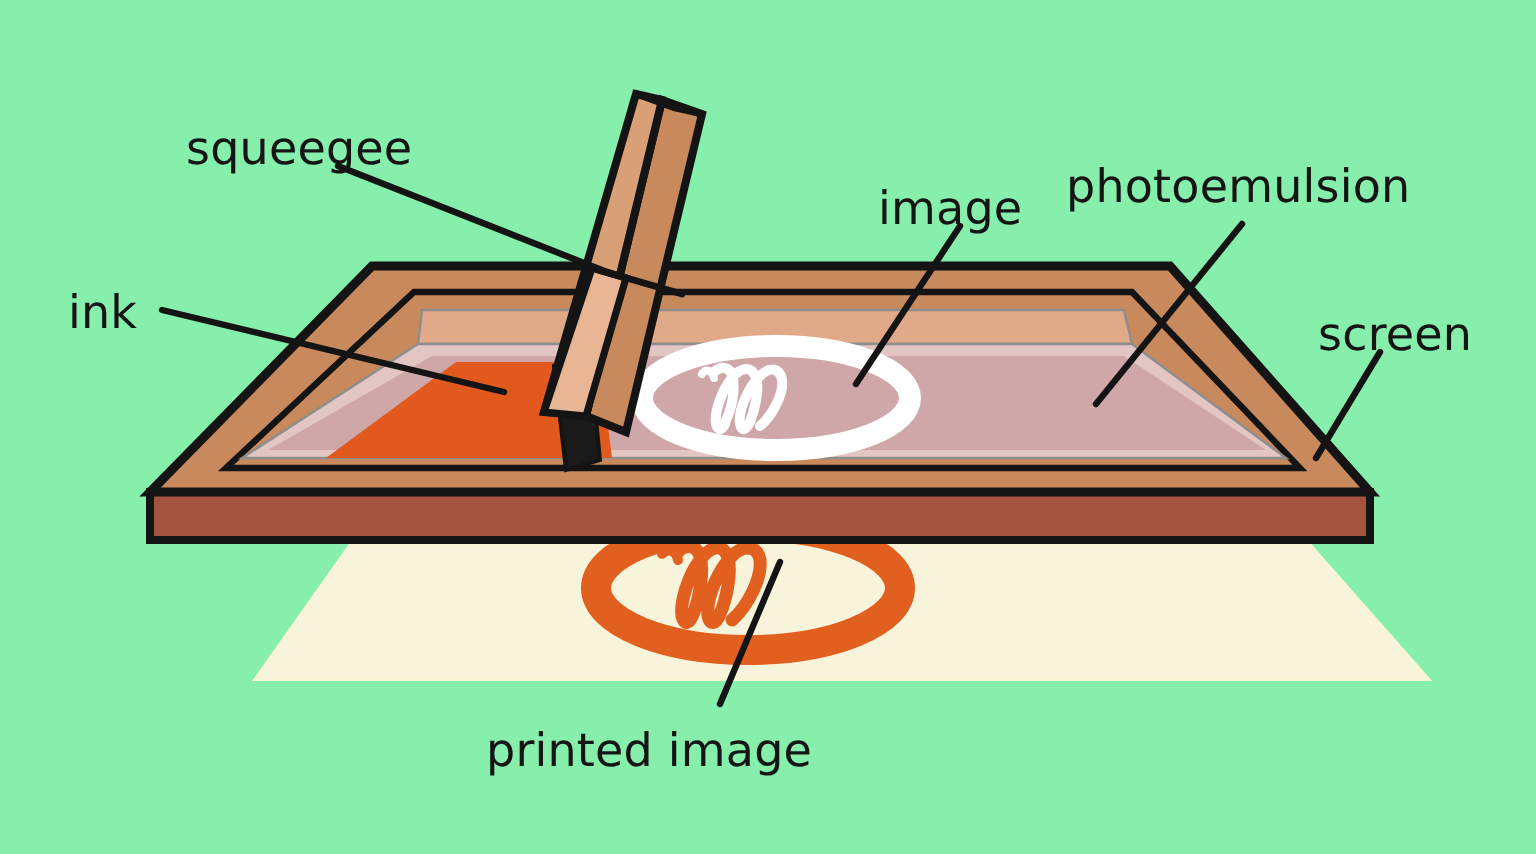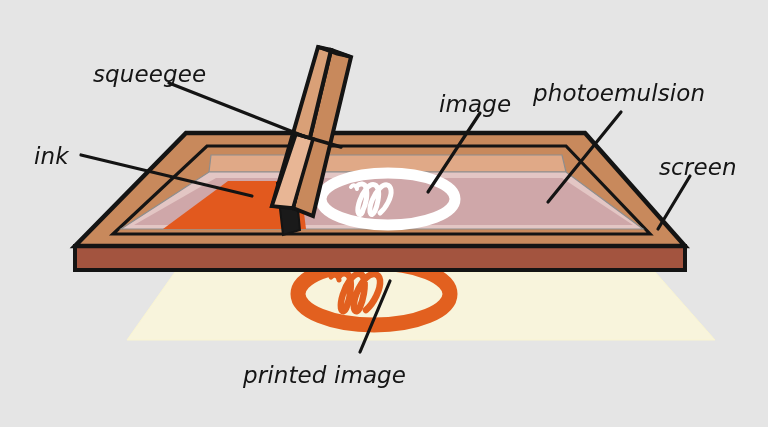--- a/index.html
+++ b/index.html
@@ -8,23 +8,22 @@
     padding: 0;
     background: #ffffff;
   }
   body {
     font-family: "DejaVu Sans", sans-serif;
   }
   #stage {
     position: relative;
     width: 768px;
     height: 427px;
-    background: #e5e5e5;
+    background: #86efac;
     overflow: hidden;
-    font-style: italic;
   }
   #stage svg {
     position: absolute;
     top: 0;
     left: 0;
     width: 768px;
     height: 427px;
     display: block;
   }
   .lbl {

